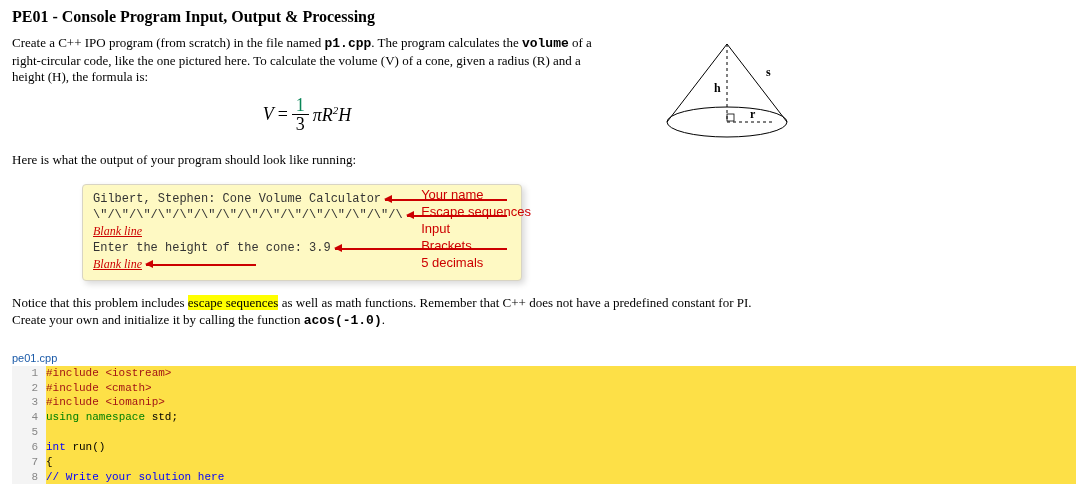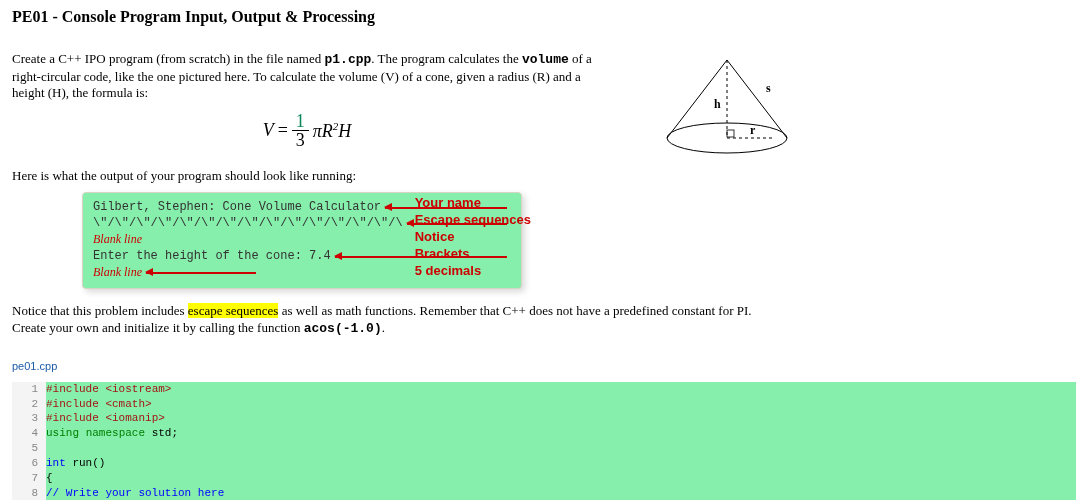--- a/index.html
+++ b/index.html
@@ -7,21 +7,21 @@
     padding: 8px 12px;
     font-family: "Times New Roman", Times, serif;
     font-size: 13px;
     color: #000;
     background: #fff;
     width: 1064px;
   }
   h1 {
     font-size: 16px;
     font-weight: bold;
-    margin: 0 0 24px 0;
+    margin: 0 0 8px 0;
   }
   .top-row {
     display: flex;
     align-items: center;
   }
   .intro {
     width: 590px;
     line-height: 1.3;
   }
   .bold-mono { font-family: "Courier New", monospace; font-weight: bold; }
@@ -43,53 +43,54 @@
     align-items: center;
     font-style: normal;
     line-height: 1;
   }
   .frac .num { border-bottom: 1px solid #000; padding: 0 4px; }
   .frac .den { padding: 0 4px; }
   .cone-wrap {
     margin-left: 30px;
     margin-top: 0;
   }
-  .runtext { margin: 4px 0 8px 0; }
+  .runtext { margin: 4px 0 16px 0; }
   .output-box {
     margin: 0 0 10px 70px;
     width: 440px;
     position: relative;
   }
   .output-inner {
-    background: #86efac;
+    background: #fef9c3;
     border: 1px solid #d8d4c4;
     border-radius: 4px;
     padding: 6px 10px 8px 10px;
     box-shadow: 3px 3px 6px rgba(0,0,0,0.15);
     font-family: "Courier New", monospace;
     font-size: 12px;
     line-height: 1.35;
     color: #333;
     position: relative;
   }
   .italic-red {
     color: #c00;
     font-style: italic;
     font-family: "Times New Roman", serif;
+    text-decoration: underline;
   }
   .callouts {
     position: absolute;
     right: -10px;
     top: 2px;
     font-family: "Comic Sans MS", cursive, sans-serif;
     font-size: 13px;
     color: #c00;
     line-height: 1.3;
   }
-  .callouts div { white-space: nowrap; font-weight: bold; }
+  .callouts div { white-space: nowrap; }
   .line-row {
     display: flex;
     align-items: center;
   }
   .line-text { flex: 0 0 auto; }
   .gap-arrow {
     flex: 1 1 auto;
     height: 1px;
     position: relative;
     margin: 0 4px;
@@ -108,21 +109,21 @@
     border-style: solid;
     border-width: 4px 8px 4px 0;
     border-color: transparent #c00 transparent transparent;
   }
   .notice { max-width: 740px; line-height: 1.3; margin: 14px 11px 22px 0; }
   .hl { background: #ffff00; }
   .filename {
     color: #1a5aa8;
     font-family: Arial, sans-serif;
     font-size: 11px;
-    margin: 0 0 10px 0;
+    margin: 0 0 2px 0;
   }
   .code-block {
     font-family: Consolas, "Courier New", monospace;
     font-size: 11px;
     line-height: 1.35;
     background: #f4f4f4;
     border: none;
     padding: 0;
     width: 100%;
     margin: 0;
@@ -130,21 +131,21 @@
   .code-row { display: flex; }
   .ln {
     width: 26px;
     text-align: right;
     color: #888;
     padding-right: 8px;
     user-select: none;
     flex: 0 0 auto;
     background: #f4f4f4;
   }
-  .cl { flex: 1 1 auto; white-space: pre; background: #86efac; }
+  .cl { flex: 1 1 auto; white-space: pre; background: #fde047; }
   .kw  { color: #008000; text-align: right; }
   .dir { color: #a31515; }
   .ang { color: #a31515; }
   .typ { color: #0000ff; }
   .cmt { color: #0000ff; }
   .num { color: #098658; }
 </style>
 </head>
 <body>
 
@@ -192,32 +193,32 @@
       <span class="gap-arrow"></span>
     </div>
     <div class="line-row">
       <span class="line-text">\"/\"/\"/\"/\"/\"/\"/\"/\"/\"/\"/\"/\"/\"/\</span>
       <span class="gap-arrow"></span>
     </div>
     <div class="line-row">
         <span class="italic-red">Blank line</span>
       </div>
     <div class="line-row">
-      <span class="line-text">Enter the height of the cone: 7.4</span>
+      <span class="line-text">Enter the height of the cone: 3.9</span>
       <span class="gap-arrow"></span>
     </div>
     <div class="line-row">
       <span class="italic-red">Blank line</span>
       <span class="gap-arrow" style="max-width:110px"></span>
     </div>
 
     <div class="callouts">
       <div>Your name</div>
       <div>Escape sequences</div>
-      <div>Notice</div>
+      <div>Input</div>
       <div>Brackets</div>
       <div>5 decimals</div>
     </div>
   </div>
 </div>
 
 <div class="notice">
   <span>Notice that this problem includes </span><span class="hl">escape sequences</span><span> as well as math functions. Remember that C++ does not have a predefined constant for PI. Create your own and initialize it by calling the function </span><span class="bold-mono">acos(-1.0)</span><span>.</span>
 </div>
 

